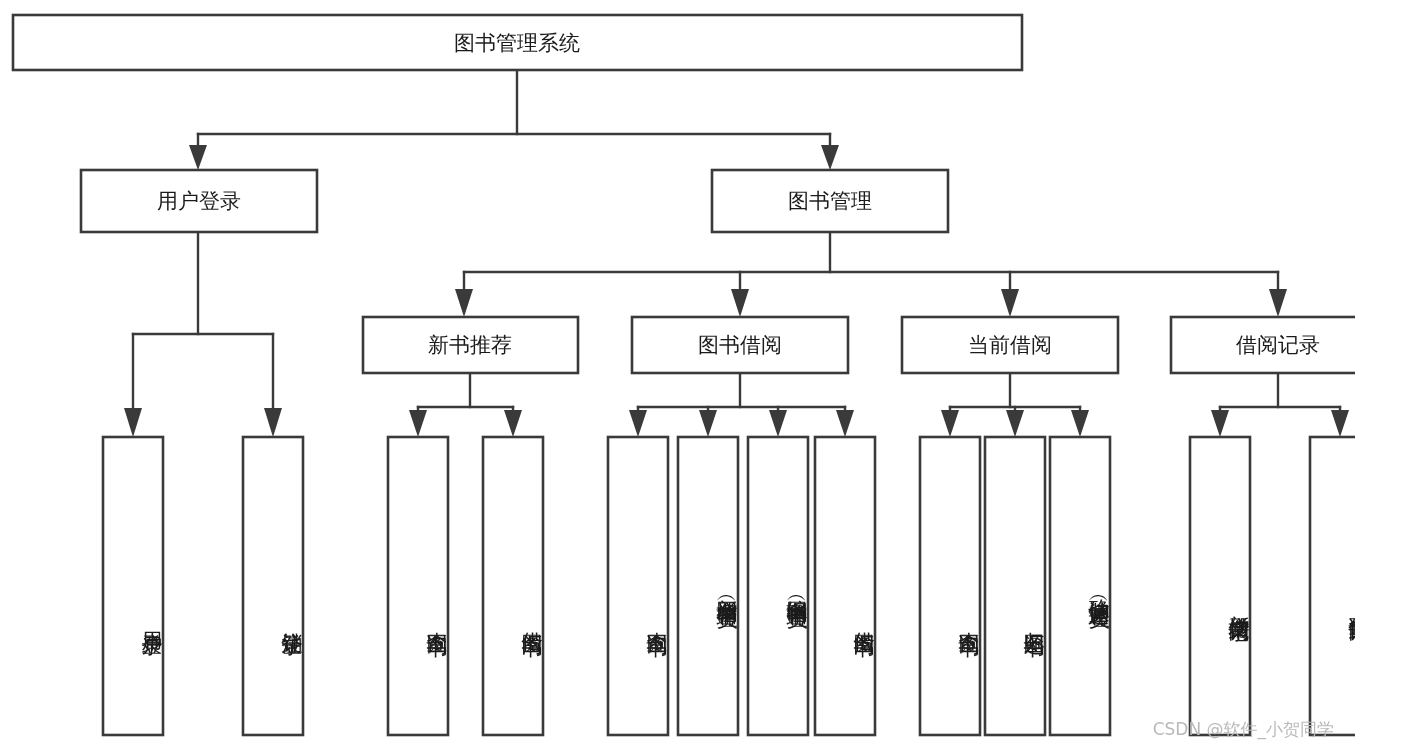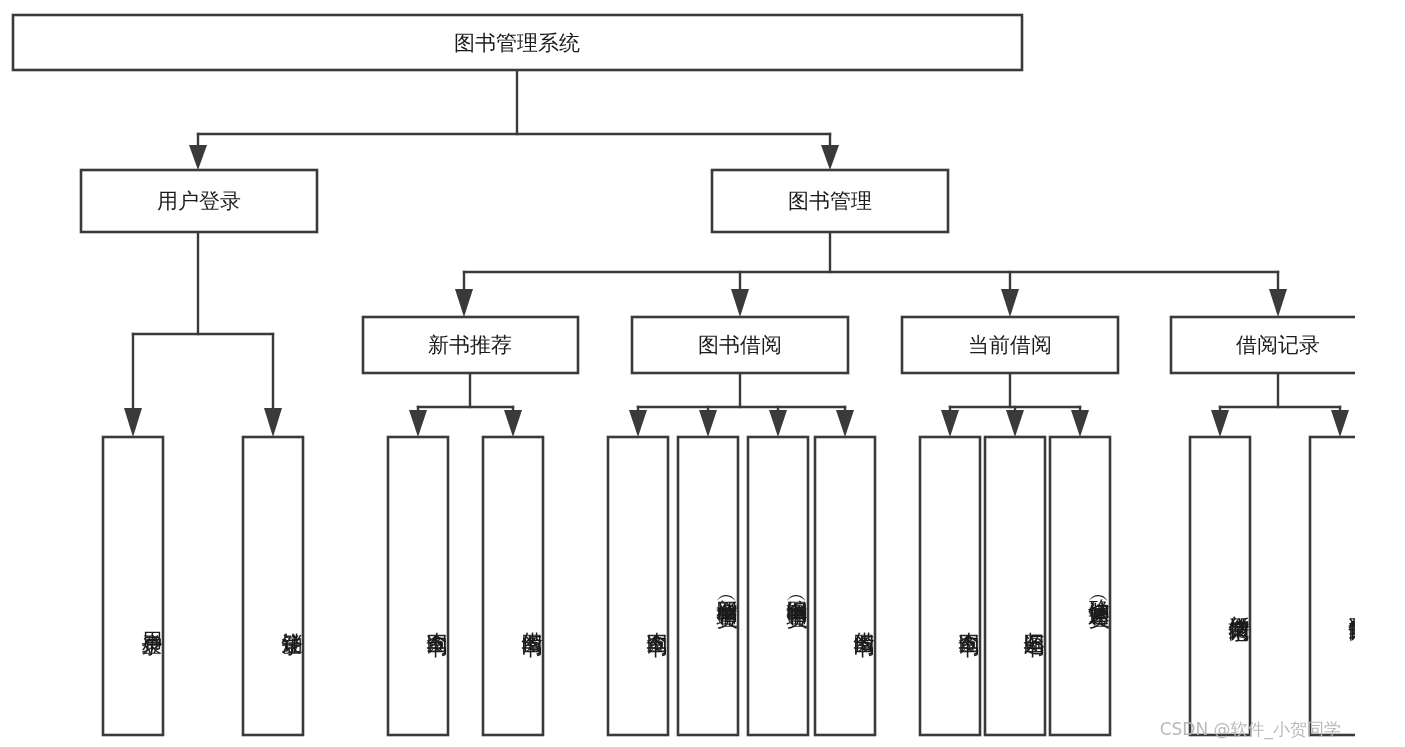--- a/index.html
+++ b/index.html
@@ -57,21 +57,21 @@
     letter-spacing: 1.5px;
     text-align: center;
     white-space: nowrap;
     display: flex;
     align-items: flex-start;
     justify-content: center;
     pointer-events: none;
   }
   .watermark {
     position: absolute;
-    right: 14px;
+    right: 21px;
     bottom: 6px;
     font-family: "DejaVu Sans", "Liberation Sans", sans-serif;
     font-size: 17px;
     color: #b9b9b9;
     white-space: nowrap;
   }
 </style>
 </head>
 <body>
 

